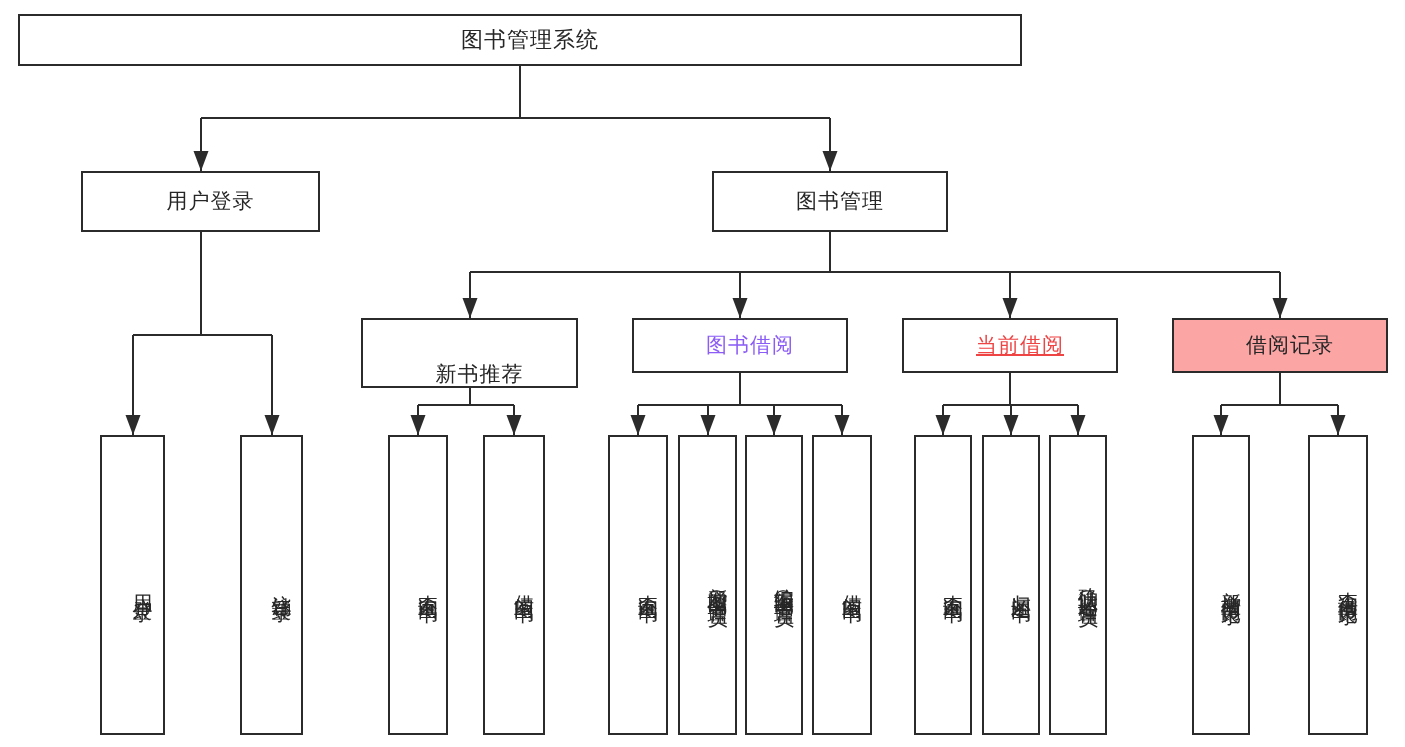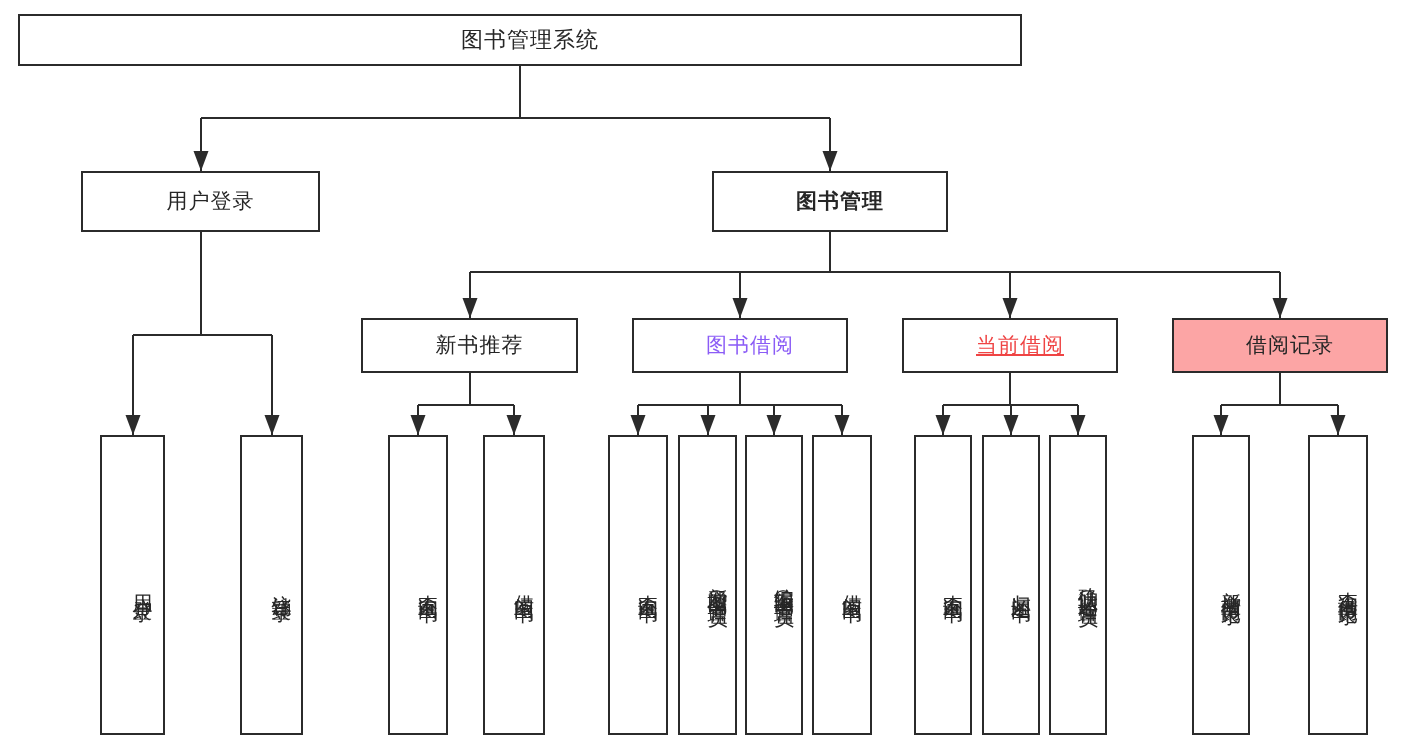--- a/index.html
+++ b/index.html
@@ -124,23 +124,23 @@
     </svg>
 
   <div id="nodes-layer">
       <div class="node horizontal root" style="left: 18px; top: 14px; width: 1004px; height: 52px; border-color: rgb(43, 43, 43); background: rgb(255, 255, 255);">
         <span class="node-label" style="color: rgb(38, 38, 38);">图书管理系统</span>
       </div>
       <div class="node horizontal" style="left: 81px; top: 171px; width: 239px; height: 61px; border-color: rgb(43, 43, 43); background: rgb(255, 255, 255);">
         <span class="node-label" style="color: rgb(38, 38, 38);">用户登录</span>
       </div>
       <div class="node horizontal" style="left: 712px; top: 171px; width: 236px; height: 61px; border-color: rgb(43, 43, 43); background: rgb(255, 255, 255);">
-        <span class="node-label" style="color: rgb(38, 38, 38); font-weight: bold;">图书管理</span>
+        <span class="node-label" style="color: rgb(38, 38, 38);">图书管理</span>
       </div>
-      <div class="node horizontal" style="left: 361px; top: 318px; width: 217px; height: 55px; border-color: rgb(43, 43, 43); background: rgb(255, 255, 255);">
+      <div class="node horizontal" style="left: 361px; top: 318px; width: 217px; height: 70px; border-color: rgb(43, 43, 43); background: rgb(255, 255, 255); align-items: flex-end;">
         <span class="node-label" style="color: rgb(38, 38, 38);">新书推荐</span>
       </div>
       <div class="node horizontal" style="left: 632px; top: 318px; width: 216px; height: 55px; border-color: rgb(43, 43, 43); background: rgb(255, 255, 255);">
         <span class="node-label" style="color: #8b5cf6;">图书借阅</span>
       </div>
       <div class="node horizontal" style="left: 902px; top: 318px; width: 216px; height: 55px; border-color: rgb(43, 43, 43); background: rgb(255, 255, 255);">
         <span class="node-label" style="color: #ef4444; text-decoration: underline;">当前借阅</span>
       </div>
       <div class="node horizontal" style="left: 1172px; top: 318px; width: 216px; height: 55px; border-color: rgb(43, 43, 43); background: #fca5a5;">
         <span class="node-label" style="color: rgb(38, 38, 38);">借阅记录</span>

